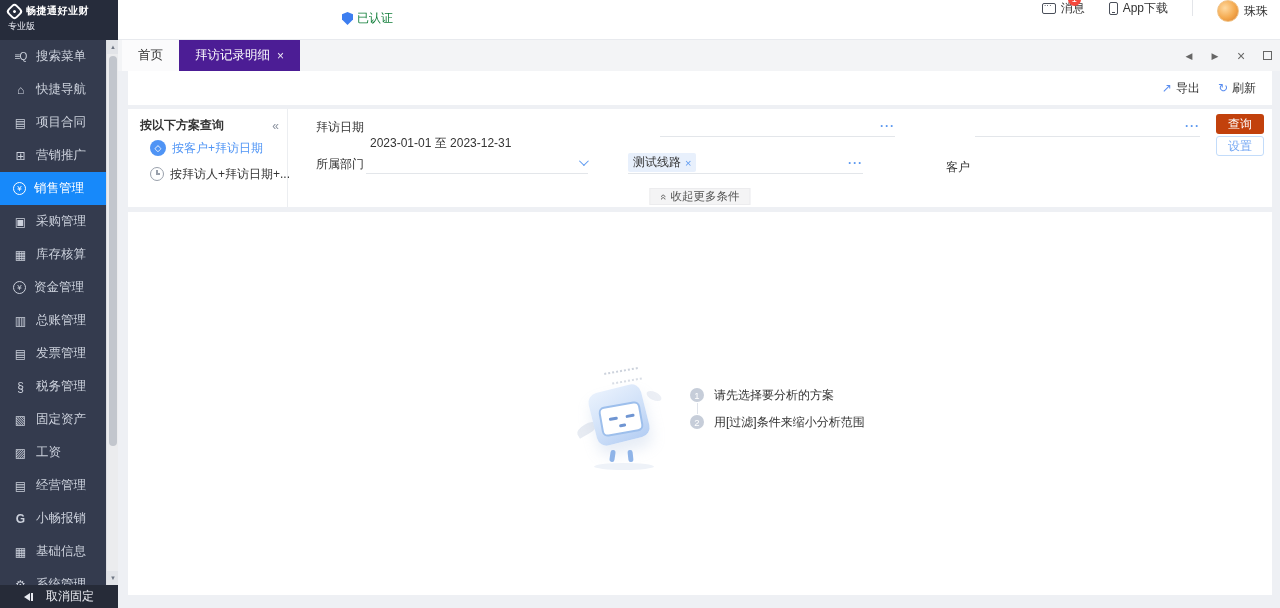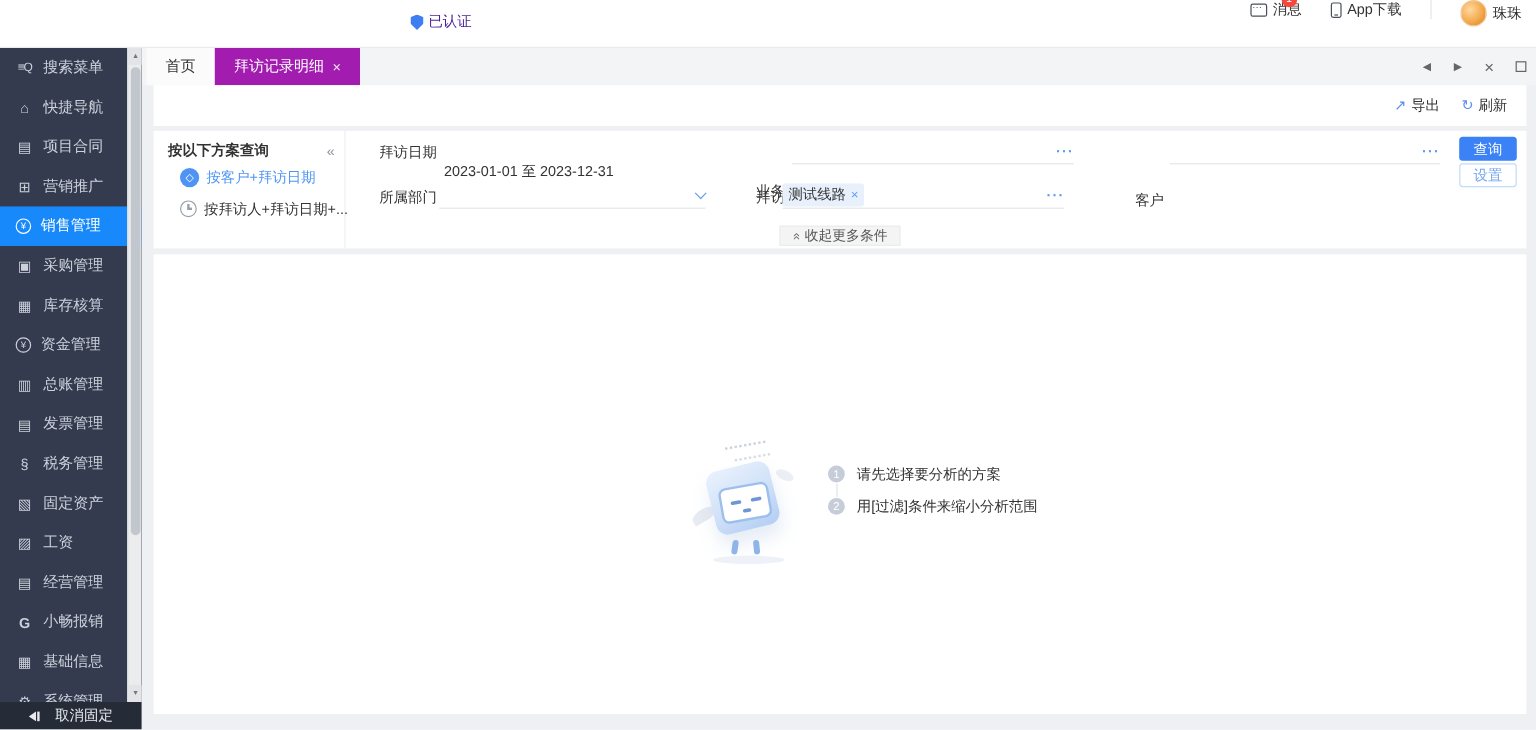--- a/index.html
+++ b/index.html
@@ -10,21 +10,21 @@
   
   .topbar { position:absolute; left:0; top:0; width:1280px; height:40px; background:#fff; border-bottom:1px solid #e8eaee; z-index:5; }
   .logo-block { position:absolute; left:0; top:0; width:118px; height:40px; background:#262c3b; color:#fff; padding:4px 6px 0 8px; }
   .logo-row { display:flex; align-items:center; gap:5px; }
   .logo-mark { display:inline-block; width:13px; height:13px; border:2px solid #fff; border-radius:4px; transform:rotate(45deg); position:relative; flex:0 0 auto; }
   .logo-mark::after { content:""; position:absolute; left:3px; top:3px; width:3px; height:3px; background:#fff; border-radius:50%; }
   .logo-title { font-size:10px; font-weight:bold; letter-spacing:.5px; white-space:nowrap; }
   .logo-sub { font-size:9px; margin-top:2px; color:#e8eaf2; }
   .account-select { position:absolute; left:146px; top:8px; width:176px; height:24px; display:flex; align-items:center; justify-content:space-between; border-bottom:1px solid #e3e5e9; color:#8a8f99; cursor:pointer; }
   .chev-dn { width:7px; height:7px; border-right:1.5px solid #aab0ba; border-bottom:1.5px solid #aab0ba; transform:rotate(45deg) translateY(-2px); }
-  .verified { position:absolute; left:342px; top:10px; display:flex; align-items:center; gap:4px; color:#4c1d95; cursor:pointer; }
+  .verified { position:absolute; left:342px; top:10px; display:flex; align-items:center; gap:4px; color:#15803d; cursor:pointer; }
   .shield-icon { display:inline-block; width:11px; height:13px; background:#3d7ef0; clip-path:polygon(50% 0,100% 18%,100% 58%,50% 100%,0 58%,0 18%); }
   .topbar-right { position:absolute; right:12px; top:0; height:40px; display:flex; align-items:flex-start; gap:24px; }
   .tb-item { display:flex; align-items:center; gap:5px; cursor:pointer; color:#333; position:relative; }
   .chat-icon { display:inline-block; width:14px; height:11px; border:1px solid #4a4f5a; border-radius:2px; position:relative; }
   .chat-icon::after { content:"···"; position:absolute; left:1px; top:-3px; font-size:8px; color:#4a4f5a; letter-spacing:0; }
   .badge { position:absolute; left:26px; top:-7px; min-width:13px; height:13px; background:#f5483d; color:#fff; border-radius:8px; font-size:9px; line-height:13px; text-align:center; padding:0 2px; }
   .phone-icon { display:inline-block; width:9px; height:13px; border:1px solid #4a4f5a; border-radius:2px; position:relative; }
   .phone-icon::after { content:""; position:absolute; left:2px; bottom:1px; width:3px; height:1px; background:#4a4f5a; }
   .tb-divider { width:1px; height:16px; background:#e3e5e9; }
   .avatar { width:22px; height:22px; border-radius:50%; background:radial-gradient(circle at 35% 35%, #ffd9a0 0%, #f4a94e 55%, #d97b2a 100%); border:1px solid #f0c48a; }
@@ -45,21 +45,21 @@
   .unpin { position:absolute; left:0; top:585px; width:118px; height:23px; background:#262b38; color:#e8eaf0; display:flex; align-items:center; justify-content:center; gap:13px; font-size:12px; cursor:pointer; z-index:5; }
   .pin-icon { display:flex; align-items:center; gap:1px; }
   .pin-tri { width:0; height:0; border-top:4px solid transparent; border-bottom:4px solid transparent; border-right:6px solid #e8eaf0; }
   .pin-bar { width:2px; height:8px; background:#e8eaf0; }
 
   
   .main { position:absolute; left:118px; top:40px; width:1162px; height:568px; background:#eef0f4; }
   .tabbar { position:absolute; left:0; top:0; width:1162px; height:31px; background:#f3f4f6; display:flex; align-items:stretch; }
   .tab { display:flex; align-items:center; padding:0 16px; font-size:12.5px; cursor:pointer; }
   .tab.home { background:#fbfbfc; color:#333; margin-left:4px; }
-  .tab.active { background:#a21caf; color:#fff; gap:7px;justify-content:flex-end; }
+  .tab.active { background:#4c1d95; color:#fff; gap:7px;justify-content:flex-end; }
   .tab-close { font-size:12px; opacity:.9; cursor:pointer; }
   .tab-controls { margin-left:auto; display:flex; align-items:center; }
   .tc-btn { width:26px; height:31px; display:flex; align-items:center; justify-content:center; color:#666; cursor:pointer; font-size:9px; }
   .tc-btn.close { font-size:14px; }
   .fs-icon { width:9px; height:9px; border:1px solid #666; }
 
   .page-header { position:absolute; left:10px; top:31px; width:1144px; height:34px; background:#fff; display:flex; align-items:center; }
   .page-title { font-size:15px; font-weight:600; color:#333; margin-left:18px; }
   .header-actions { margin-left:auto; display:flex; align-items:center; gap:18px; margin-right:16px; }
   .h-act { display:flex; align-items:center; gap:4px; color:#333; cursor:pointer; }
@@ -83,21 +83,21 @@
   .pill { height:18px; line-height:18px; padding:0 9px; border-radius:9px; background:#f3f4f6; color:#333; font-size:12px; cursor:pointer; white-space:nowrap; }
   .pill.active { background:#4b96f5; color:#fff; }
   .date-range { position:absolute; left:242px; top:26px; color:#333; }
   .field { position:absolute; height:22px; border-bottom:1px solid #e3e6ea; display:flex; align-items:center; justify-content:flex-end; cursor:text; }
   .field.between { justify-content:space-between; }
   .more-dots { color:#5e9af0; font-weight:bold; letter-spacing:1px; cursor:pointer; }
   .sel-chev { width:7px; height:7px; border-right:1.5px solid #5e9af0; border-bottom:1.5px solid #5e9af0; transform:rotate(45deg) translateY(-2px); margin-right:2px; cursor:pointer; }
   .route-tag { display:flex; align-items:center; gap:4px; background:#e8f0fc; border-radius:2px; padding:1px 5px; color:#333; }
   .route-tag .x { color:#5e9af0; cursor:pointer; font-size:11px; }
   .btn { position:absolute; right:8px; width:48px; height:20px; border-radius:3px; font-size:12px; display:flex; align-items:center; justify-content:center; cursor:pointer; }
-  .btn.query { top:5px; background:#3b82f6; color:#fff; }
+  .btn.query { top:5px; background:#c2410c; color:#fff; }
   .btn.settings { top:27px; background:#fff; border:1px solid #c3dcfa; color:#74a7f3; }
   .collapse-more { position:absolute; left:50%; transform:translateX(-50%); bottom:2px; height:17px; background:#f4f4f5; border:1px solid #ececee; color:#555; display:flex; align-items:center; gap:4px; padding:0 10px; font-size:11.5px; cursor:pointer; }
   .dbl-up { display:inline-block; transform:rotate(90deg); font-size:11px; color:#666; }
 
   
   .empty-card { position:absolute; left:10px; top:172px; width:1144px; height:383px; background:#fff; }
   .illu { position:absolute; left:448px; top:150px; width:110px; height:110px; }
   .dots1 { position:absolute; left:28px; top:8px; width:34px; border-top:2px dotted #ccd2dc; transform:rotate(-10deg); }
   .dots2 { position:absolute; left:36px; top:18px; width:30px; border-top:2px dotted #d8dde5; transform:rotate(-10deg); }
   .leaf1 { position:absolute; left:0; top:62px; width:22px; height:10px; background:#e7ebf2; border-radius:50% 50% 50% 0; transform:rotate(-30deg); }
@@ -115,20 +115,27 @@
   .hint-num { width:14px; height:14px; border-radius:50%; background:#c6cdd9; color:#fff; font-size:9.5px; display:flex; align-items:center; justify-content:center; flex:0 0 auto; }
   .hint-text { color:#333; font-size:12px; white-space:nowrap; }
   .hint-line { position:absolute; left:6.5px; top:16px; width:1px; height:11px; background:#dfe3ea; }
 </style>
 </head>
 <body>
 
 <div class="screen">
 
   <div class="topbar">
+    <div class="logo-block">
+      <div class="logo-row">
+        <span class="logo-mark"></span>
+        <span class="logo-title">畅捷通好业财</span>
+      </div>
+      <div class="logo-sub">专业版</div>
+    </div>
 
 
     <div class="verified">
       <span class="shield-icon"></span>
       <span>已认证</span>
     </div>
 
     <div class="topbar-right">
       <div class="tb-item">
         <span class="chat-icon"></span>
@@ -294,21 +301,21 @@
       <div class="field" style="left:847px; top:6px; width:225px;">
         <span class="more-dots">···</span>
       </div>
 
       <div class="f-label" style="left:188px; top:45px;">所属部门</div>
       <div class="field" style="left:238px; top:43px; width:222px;">
         <span class="sel-chev"></span>
       </div>
 
       <div class="f-label" style="left:502px; top:45px;">拜访路线</div>
-      <div class="field between" style="left:524px; top:43px; width:235px;text-align:center;">
+      <div class="field between" style="left:500px; top:43px; width:235px;text-align:center;">
         <span class="route-tag">
           <span>测试线路</span>
           <span class="x">×</span>
         </span>
         <span class="more-dots">···</span>
       </div>
 
       <div class="btn query">查询</div>
       <div class="btn settings">设置</div>
 

